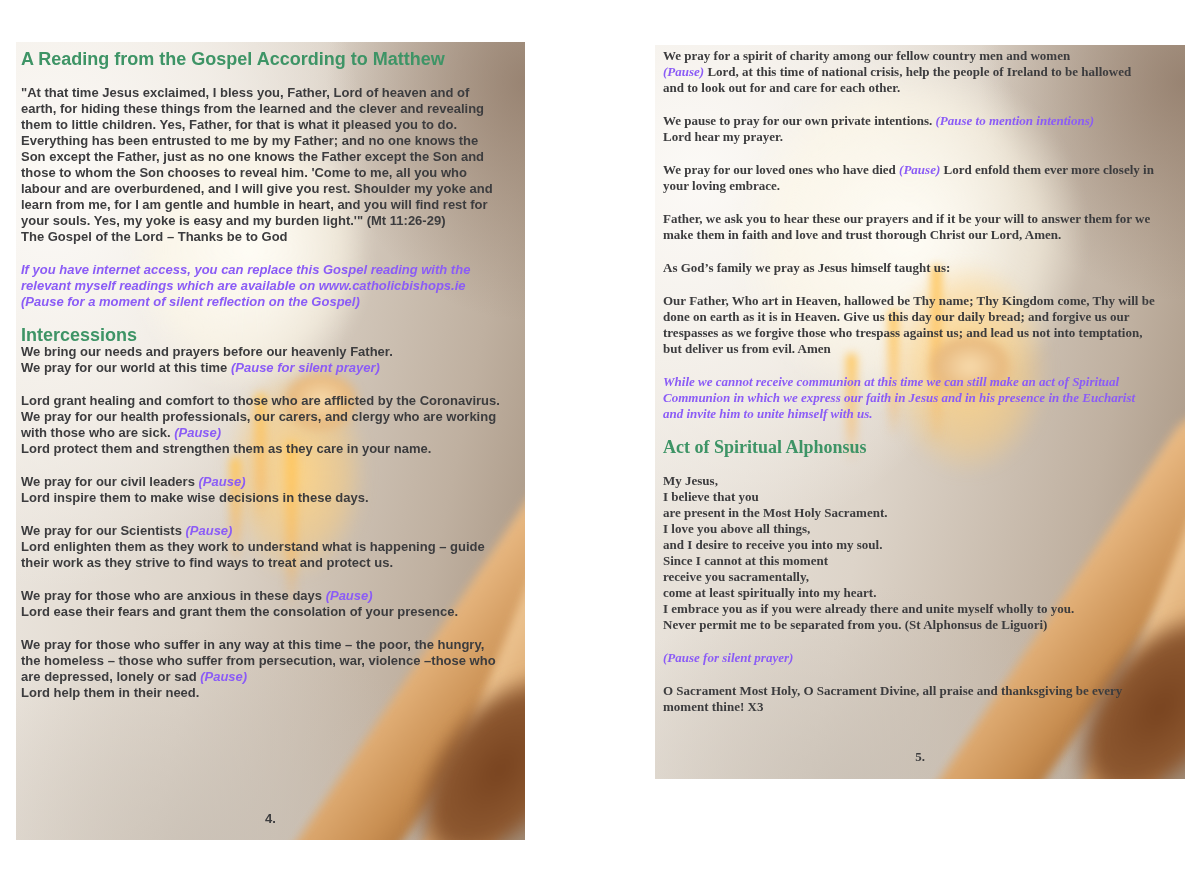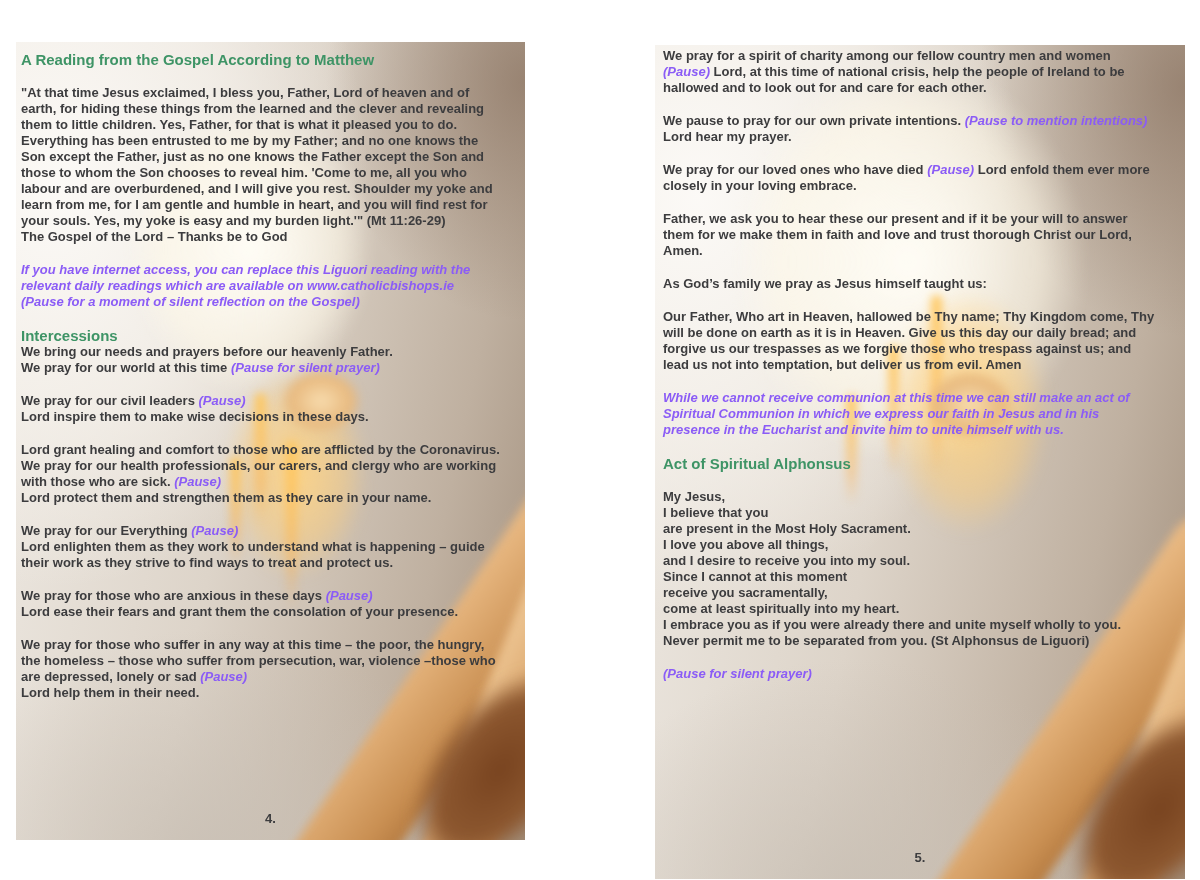--- a/index.html
+++ b/index.html
@@ -1,20 +1,20 @@
 <!DOCTYPE html>
 <html><head>
 <meta charset="utf-8">
 <style>
   html,body{margin:0;padding:0;background:#ffffff;}
   .canvas{position:relative;width:1200px;height:880px;background:#ffffff;overflow:hidden;
           font-family:"Liberation Sans",sans-serif;}
   .page{position:absolute;overflow:hidden;}
   .page--left{left:16px;top:42px;width:509px;height:798px;}
-  .page--right{left:655px;top:45px;width:530px;height:834px;}
+  .page--right{left:655px;top:45px;width:530px;height:734px;font-family:Liberation Serif, serif;}
 
   
   .photo{position:absolute;inset:0;overflow:hidden;
     background:
       radial-gradient(85% 70% at 8% 18%, rgba(252,250,247,.97) 0%, rgba(245,241,235,.8) 40%, rgba(245,241,235,0) 72%),
       radial-gradient(60% 46% at 100% 5%, rgba(139,116,98,.75) 0%, rgba(139,116,98,0) 65%),
       radial-gradient(80% 42% at 38% 103%, rgba(201,192,181,.9) 0%, rgba(201,192,181,0) 70%),
       linear-gradient(102deg,#f0ece6 0%,#ddd4c9 45%,#bfb0a0 78%,#a18e7b 100%);}
   .ph{position:absolute;}
   .glow-white{background:radial-gradient(50% 50% at 50% 50%, rgba(255,253,246,.96), rgba(255,249,232,.55) 55%, rgba(255,249,232,0) 76%);filter:blur(6px);}
@@ -46,21 +46,21 @@
   .page--right .hand1{left:49%;top:38%;width:110px;height:85px;}
   .page--right .arm-back{right:14%;}
 
   
   .content{position:relative;z-index:2;color:#3c3c3e;font-weight:700;
            font-size:13px;line-height:16px;}
   .page--left  .content{padding:9px 19px 0 5px;}
   .page--right .content{padding:3px 30px 0 8px;}
   .block{margin:0 0 17px;white-space:pre-wrap;}
   .block.tight{margin-bottom:0;margin-top:16px;}
-  h3.block{font-size:15px;line-height:17px;color:#3e9466;font-weight:700;}
+  h3.block{font-size:18px;line-height:17px;color:#3e9466;font-weight:700;}
   .run.red{color:#8b5cf6;font-style:italic;}
   .run.i{}
   .page-num{position:absolute;z-index:2;bottom:14px;left:0;right:0;text-align:center;
             color:#3c3c3e;font-weight:700;font-size:13px;}
 </style>
 </head>
 <body>
 
 <div class="canvas">
 
@@ -73,30 +73,30 @@
       <div class="ph streak s3"></div>
       <div class="ph arm arm-back"></div>
       <div class="ph arm arm-front"></div>
       <div class="ph hand-glow hand1"></div>
       <div class="ph corner-dark"></div>
     </div>
     <div class="content">
         <h3 class="block"><span class="run">A Reading from the Gospel According to Matthew</span></h3>
         <p class="block"><span class="run">"At that time Jesus exclaimed, I bless you, Father, Lord of heaven and of earth, for hiding these things from the learned and the clever and revealing them to little children. Yes, Father, for that is what it pleased you to do. Everything has been entrusted to me by my Father; and no one knows the Son except the Father, just as no one knows the Father except the Son and those to whom the Son chooses to reveal him. 'Come to me, all you who labour and are overburdened, and I will give you rest. Shoulder my yoke and learn from me, for I am gentle and humble in heart, and you will find rest for your souls. Yes, my yoke is easy and my burden light.'" (</span><span class="run i">Mt</span><span class="run"> 11:26-29)
 The Gospel of the Lord – Thanks be to God</span></p>
-        <p class="block"><span class="run red">If you have internet access, you can replace this Liguori reading with the relevant daily readings which are available on www.catholicbishops.ie
+        <p class="block"><span class="run red">If you have internet access, you can replace this Gospel reading with the relevant myself readings which are available on www.catholicbishops.ie
 (Pause for a moment of silent reflection on the Gospel)</span></p>
         <h3 class="block tight"><span class="run">Intercessions</span></h3>
         <p class="block"><span class="run">We bring our needs and prayers before our heavenly Father.
 We pray for our world at this time </span><span class="run red">(Pause for silent prayer)</span></p>
+        <p class="block"><span class="run">Lord grant healing and comfort to those who are afflicted by the Coronavirus. We pray for our health professionals, our carers, and clergy who are working with those who are sick. </span><span class="run red">(Pause)</span><span class="run">
+Lord protect them and strengthen them as they care in your name.</span></p>
         <p class="block"><span class="run">We pray for our civil leaders </span><span class="run red">(Pause)</span><span class="run">
 Lord inspire them to make wise decisions in these days.</span></p>
-        <p class="block"><span class="run">Lord grant healing and comfort to those who are afflicted by the Coronavirus. We pray for our health professionals, our carers, and clergy who are working with those who are sick. </span><span class="run red">(Pause)</span><span class="run">
-Lord protect them and strengthen them as they care in your name.</span></p>
-        <p class="block"><span class="run">We pray for our Everything </span><span class="run red">(Pause)</span><span class="run">
+        <p class="block"><span class="run">We pray for our Scientists </span><span class="run red">(Pause)</span><span class="run">
 Lord enlighten them as they work to understand what is happening – guide their work as they strive to find ways to treat and protect us.</span></p>
         <p class="block"><span class="run">We pray for those who are anxious in these days </span><span class="run red">(Pause)</span><span class="run">
 Lord ease their fears and grant them the consolation of your presence.</span></p>
         <p class="block"><span class="run">We pray for those who suffer in any way at this time – the poor, the hungry, the homeless – those who suffer from persecution, war, violence –those who are depressed, lonely or sad </span><span class="run red">(Pause)</span><span class="run">
 Lord help them in their need.</span></p>
       </div>
     <div class="page-num">4.</div>
   </div>
 
   <div class="page page--right">
@@ -110,33 +110,34 @@
       <div class="ph arm arm-front"></div>
       <div class="ph hand-glow hand1"></div>
       <div class="ph corner-dark"></div>
     </div>
     <div class="content">
         <p class="block"><span class="run">We pray for a spirit of charity among our fellow country men and women
 </span><span class="run red">(Pause)</span><span class="run"> Lord, at this time of national crisis, help the people of Ireland to be hallowed and to look out for and care for each other.</span></p>
         <p class="block"><span class="run">We pause to pray for our own private intentions. </span><span class="run red">(Pause to mention intentions)</span><span class="run">
 Lord hear my prayer.</span></p>
         <p class="block"><span class="run">We pray for our loved ones who have died </span><span class="run red">(Pause)</span><span class="run"> Lord enfold them ever more closely in your loving embrace.</span></p>
-        <p class="block"><span class="run">Father, we ask you to hear these our present and if it be your will to answer them for we make them in faith and love and trust thorough Christ our Lord, Amen.</span></p>
+        <p class="block"><span class="run">Father, we ask you to hear these our prayers and if it be your will to answer them for we make them in faith and love and trust thorough Christ our Lord, Amen.</span></p>
         <p class="block"><span class="run">As God’s family we pray as Jesus himself taught us:</span></p>
         <p class="block"><span class="run">Our Father, Who art in Heaven, hallowed be Thy name; Thy Kingdom come, Thy will be done on earth as it is in Heaven. Give us this day our daily bread; and forgive us our trespasses as we forgive those who trespass against us; and lead us not into temptation, but deliver us from evil. Amen</span></p>
         <p class="block"><span class="run red">While we cannot receive communion at this time we can still make an act of Spiritual Communion in which we express our faith in Jesus and in his presence in the Eucharist and invite him to unite himself with us.</span></p>
         <h3 class="block"><span class="run">Act of Spiritual Alphonsus</span></h3>
         <p class="block"><span class="run">My Jesus,
 I believe that you
 are present in the Most Holy Sacrament.
 I love you above all things,
 and I desire to receive you into my soul.
 Since I cannot at this moment
 receive you sacramentally,
 come at least spiritually into my heart.
 I embrace you as if you were already there and unite myself wholly to you.
 Never permit me to be separated from you. (St Alphonsus de Liguori)</span></p>
         <p class="block"><span class="run red">(Pause for silent prayer)</span></p>
+        <p class="block"><span class="run">O Sacrament Most Holy, O Sacrament Divine, all praise and thanksgiving be every moment thine! X3</span></p>
       </div>
     <div class="page-num">5.</div>
   </div>
 
 </div>
 
 </body></html>

